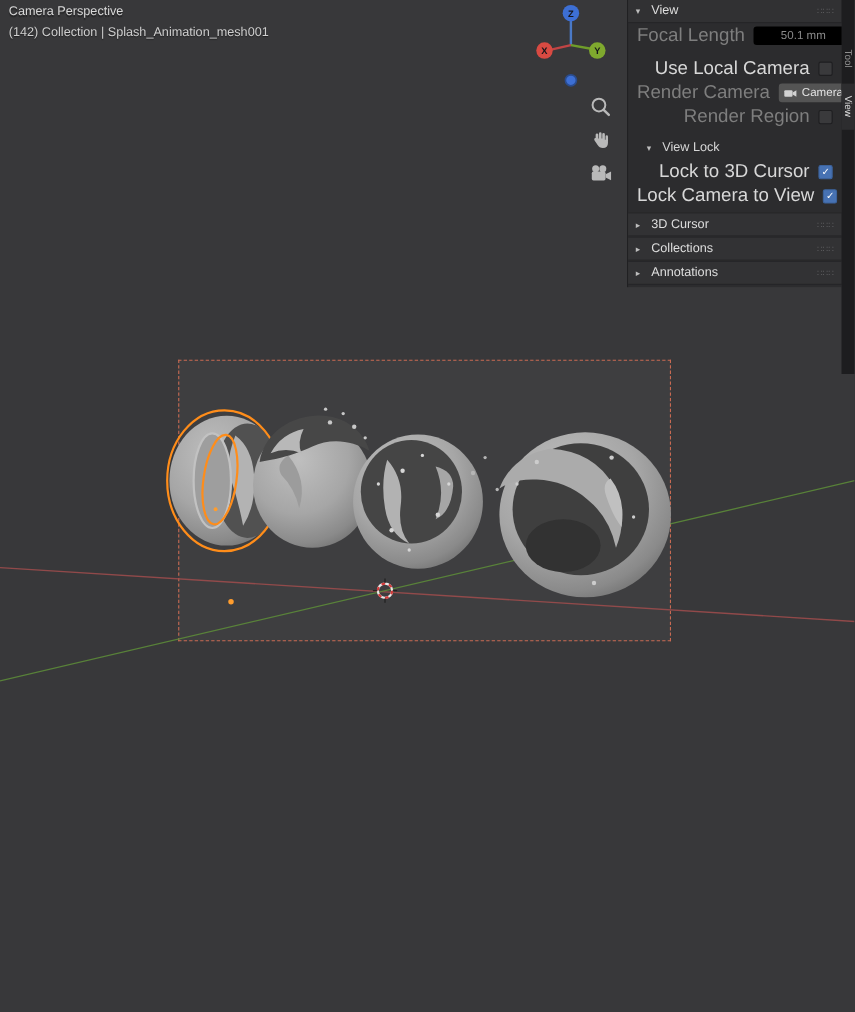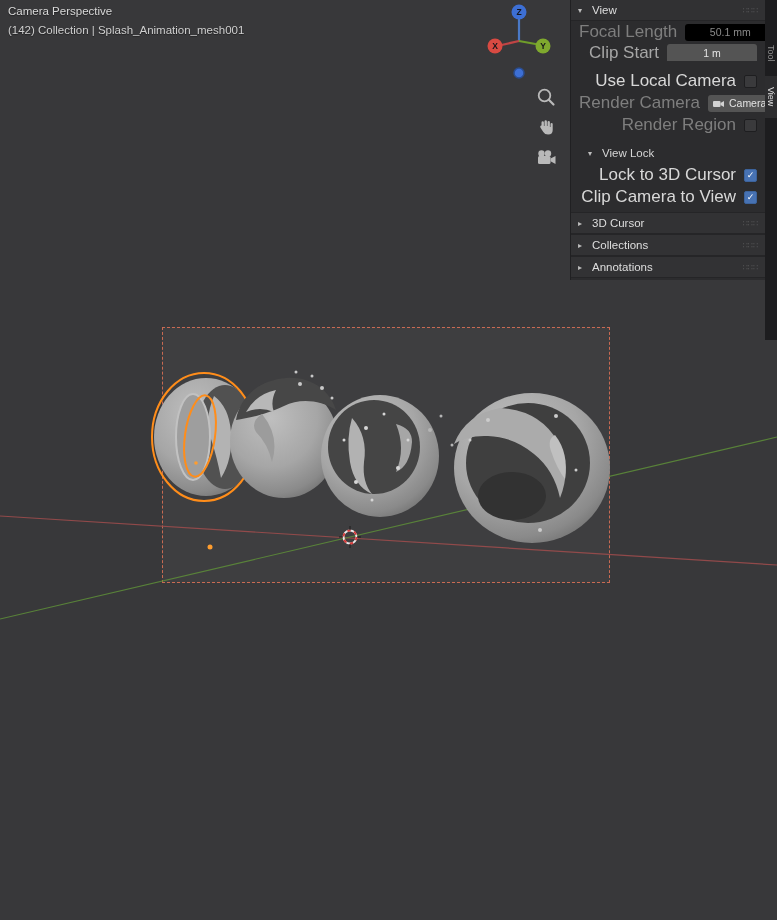--- a/index.html
+++ b/index.html
@@ -197,26 +197,20 @@
       <span class="grip">∷∷∷</span>
     </div>
 
     <div class="row">
       <span class="lbl dim">Focal Length</span>
       <div class="val">
           <div class="field disabled">50.1 mm</div>
         </div>
     </div>
 
-    <div class="row tight">
-      <span class="lbl">Clip Start</span>
-      <div class="val">
-          <div class="field top">1 m</div>
-        </div>
-    </div>
 
     <div class="spacer8"></div>
 
     <div class="row">
       <span class="lbl bright">Use Local Camera</span>
       <div class="cb"></div>
     </div>
 
     <div class="row">
       <span class="lbl dim">Render Camera</span>
@@ -248,21 +242,21 @@
 
 
     <div class="row">
       <span class="lbl bright">Lock to 3D Cursor</span>
       <div class="cb checked">
         <span>✓</span>
       </div>
     </div>
 
     <div class="row">
-      <span class="lbl bright">Clip Camera to View</span>
+      <span class="lbl bright">Lock Camera to View</span>
       <div class="cb checked">
         <span>✓</span>
       </div>
     </div>
 
     <div class="spacer4"></div>
 
     <div class="section-header collapsed">
       <span class="tri">▸</span>
       <span>3D Cursor</span>

